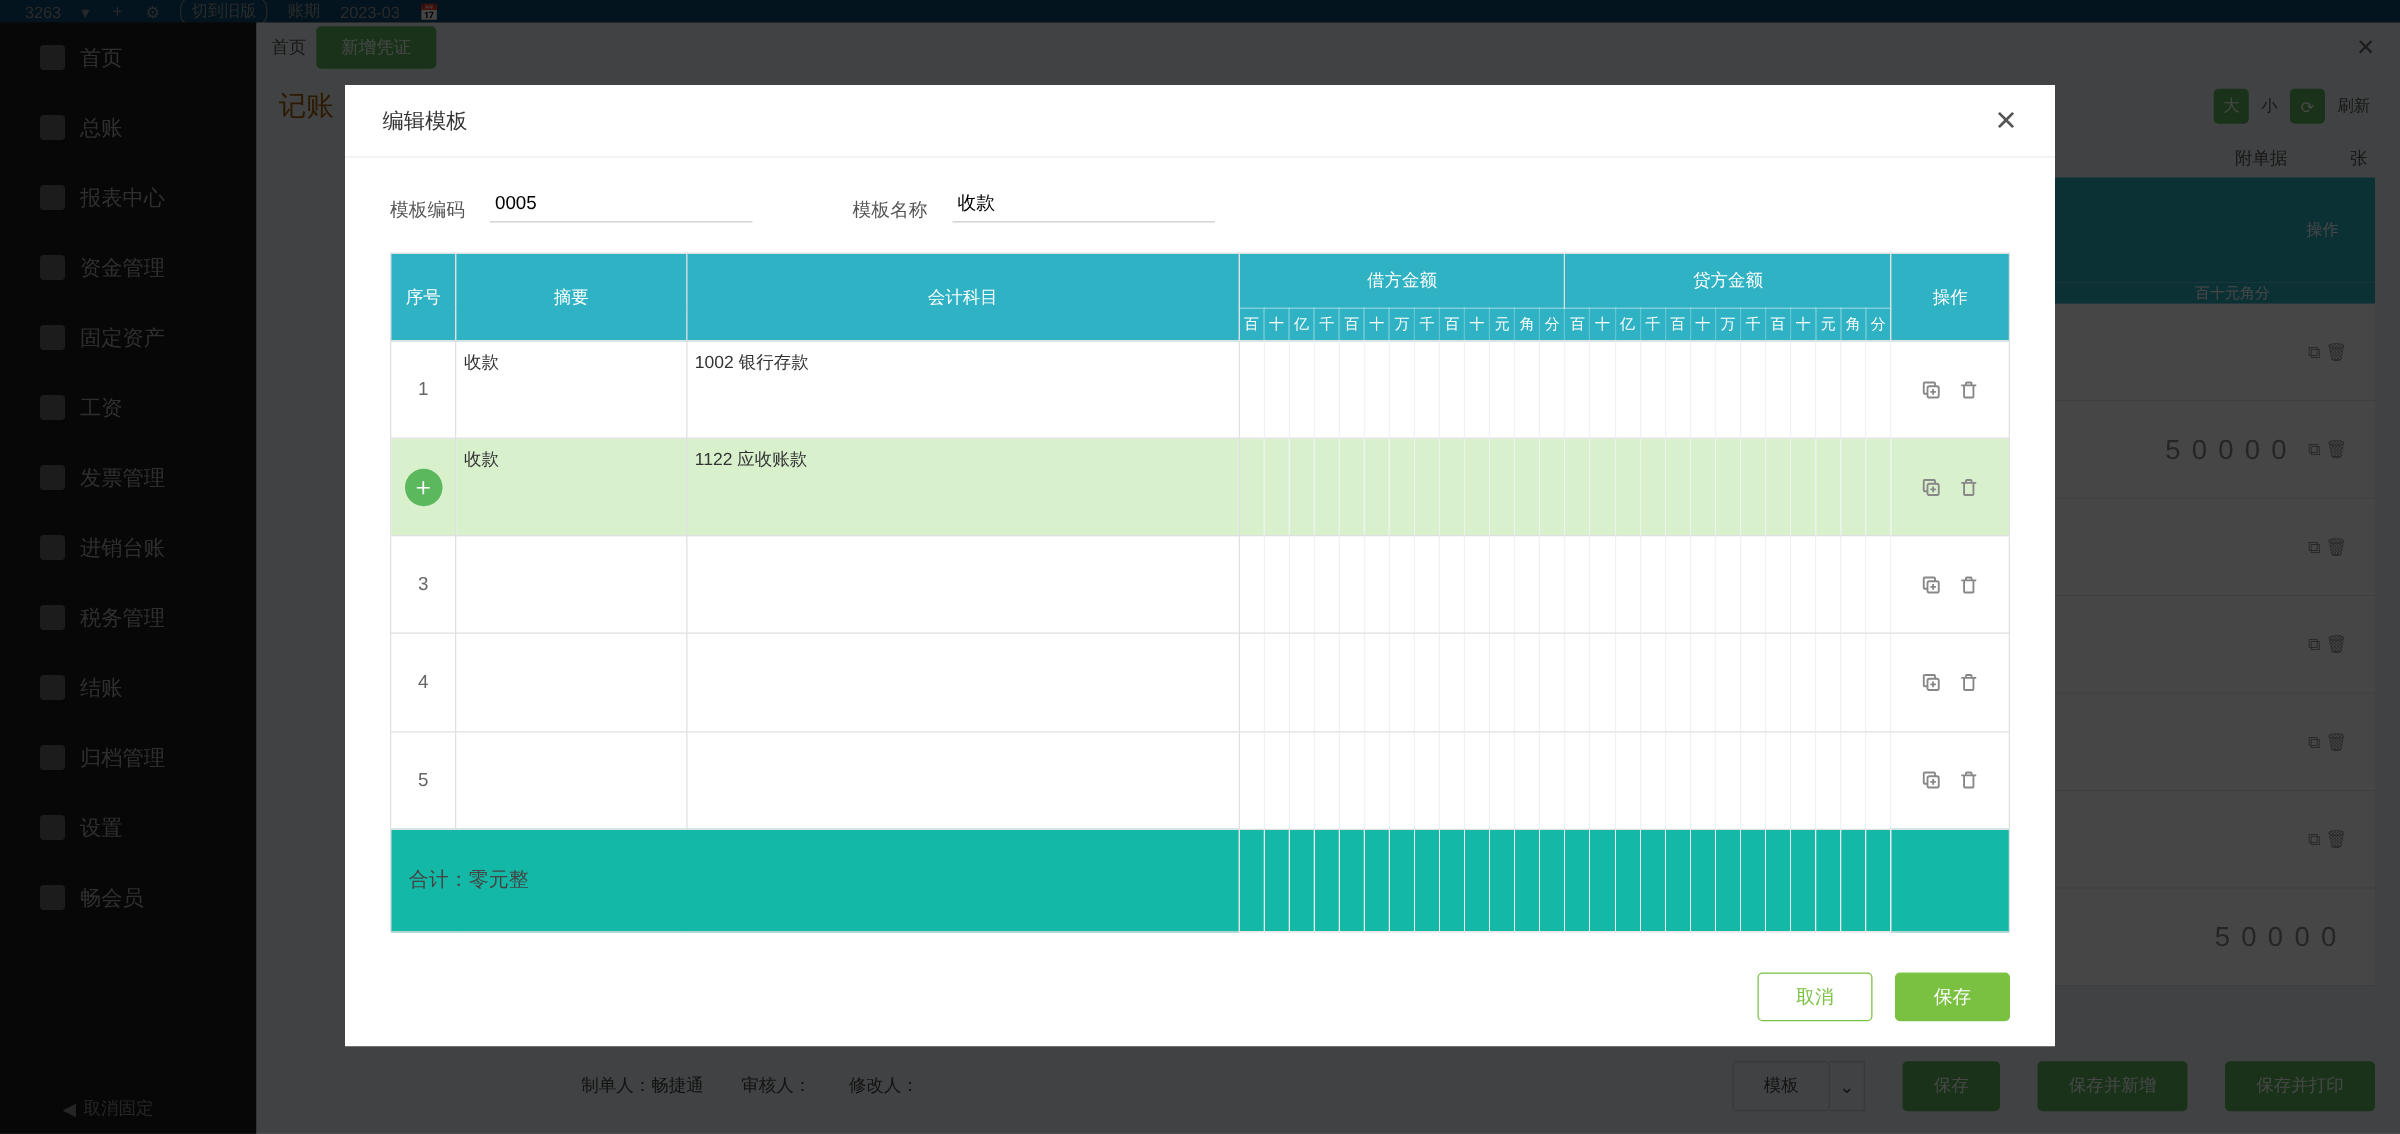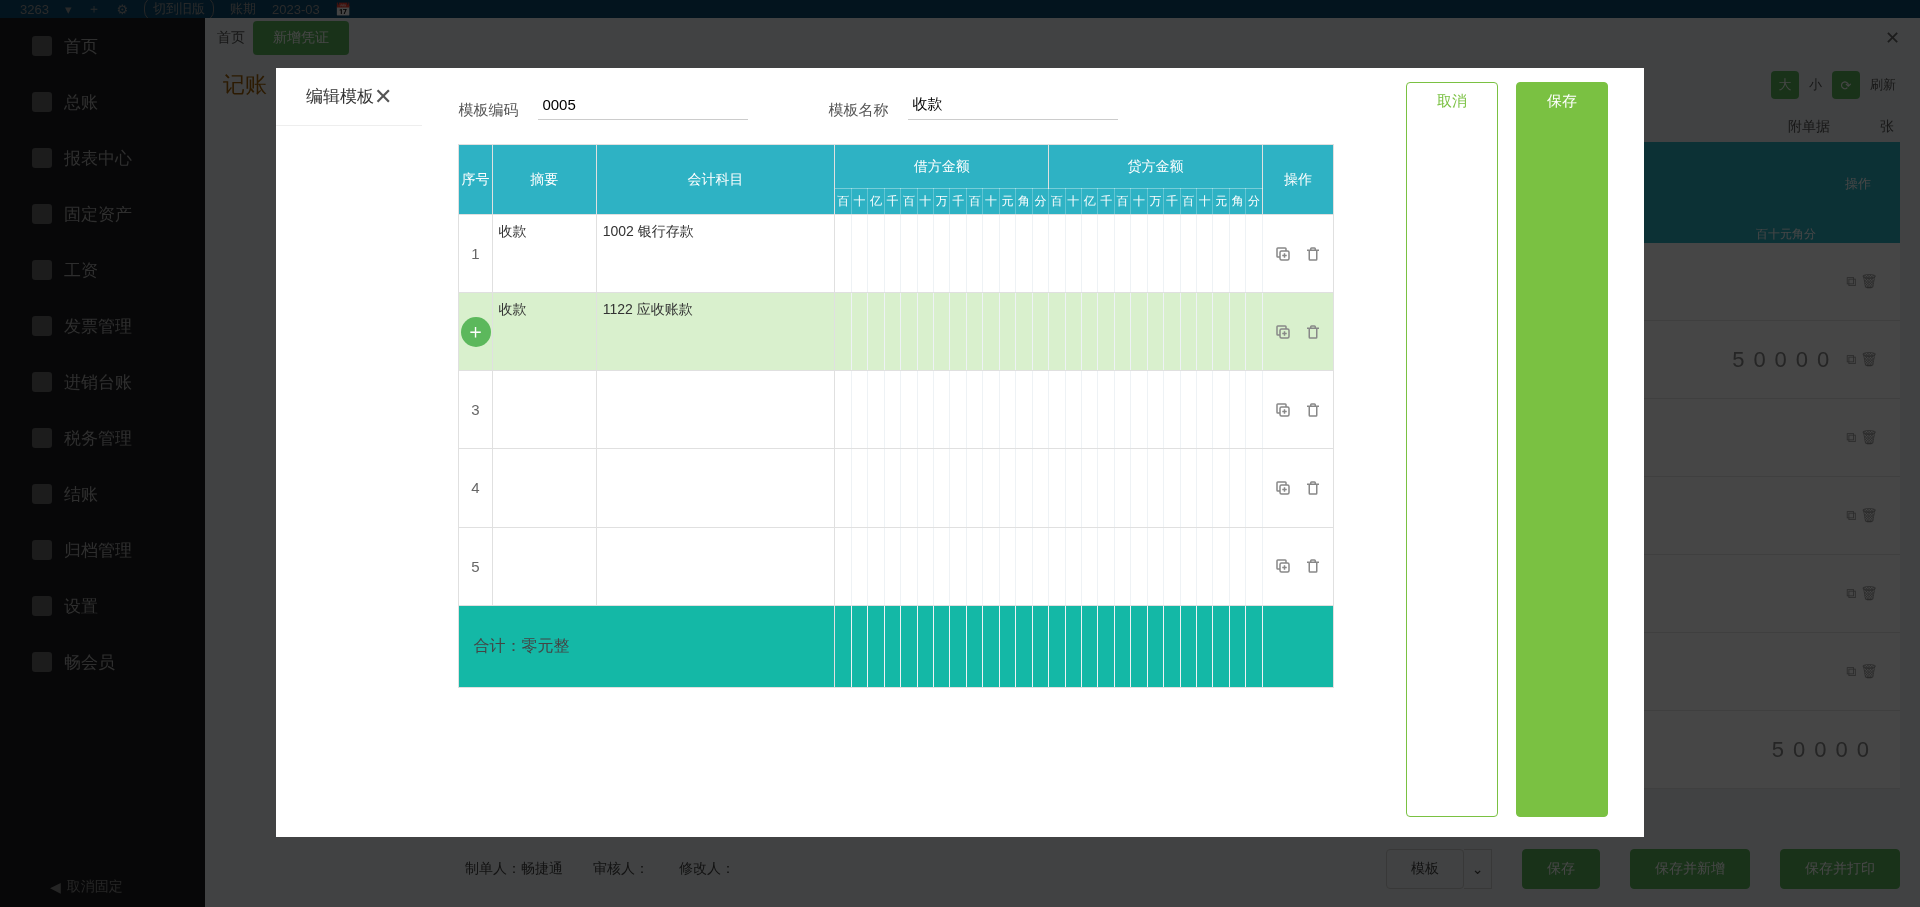--- a/index.html
+++ b/index.html
@@ -31,21 +31,21 @@
 
 .bg-footer { position: absolute; bottom: 18px; left: 260px; right: 20px; display: flex; align-items: center; gap: 30px; color: #444; font-size: 14px; }
 .bg-footer .grow { flex: 1; }
 .bg-footer .btn { padding: 10px 24px; border-radius: 4px; border: 1px solid #ccc; font-size: 14px; }
 .bg-footer .btn.primary { background: #5cb85c; color: #fff; border-color: #5cb85c; }
 .bg-footer .split { display: flex; }
 .bg-footer .split .arrow { width: 28px; display: flex; align-items: center; justify-content: center; border: 1px solid #ccc; border-left: none; }
 
 
 .overlay { position: absolute; inset: 0; background: rgba(0,0,0,0.45); }
-.modal { position: absolute; top: 68px; left: 276px; right: 276px; height: 769px; background: #fff; display: flex; flex-direction: row; }
+.modal { position: absolute; top: 68px; left: 276px; right: 276px; height: 769px; background: #fff; display: flex; flex-direction: column; }
 
 .modal-head { height: 58px; display: flex; align-items: center; padding: 0 30px; border-bottom: 1px solid #eee; font-size: 17px; color: #333; font-weight: 500; }
 .modal-close { margin-left: auto; font-size: 22px; color: #555; cursor: pointer; }
 
 .modal-body { padding: 22px 36px; flex: 1; display: flex; flex-direction: column; }
 .fields { display: flex; gap: 80px; margin-bottom: 24px; }
 .field { display: flex; align-items: flex-end; gap: 20px; font-size: 15px; color: #555; }
 .field input { border: none; border-bottom: 1px solid #ccc; font-size: 15px; padding: 6px 4px; width: 210px; outline: none; }
 
 .tbl { border-collapse: collapse; width: 100%; font-size: 14px; }
@@ -108,20 +108,24 @@
         <span class="sicon"></span>
         <span>首页</span>
       </div>
     <div class="item">
         <span class="sicon"></span>
         <span>总账</span>
       </div>
     <div class="item">
         <span class="sicon"></span>
         <span>报表中心</span>
+      </div>
+    <div class="item">
+        <span class="sicon"></span>
+        <span>资金管理</span>
       </div>
     <div class="item">
         <span class="sicon"></span>
         <span>固定资产</span>
       </div>
     <div class="item">
         <span class="sicon"></span>
         <span>工资</span>
       </div>
     <div class="item">

